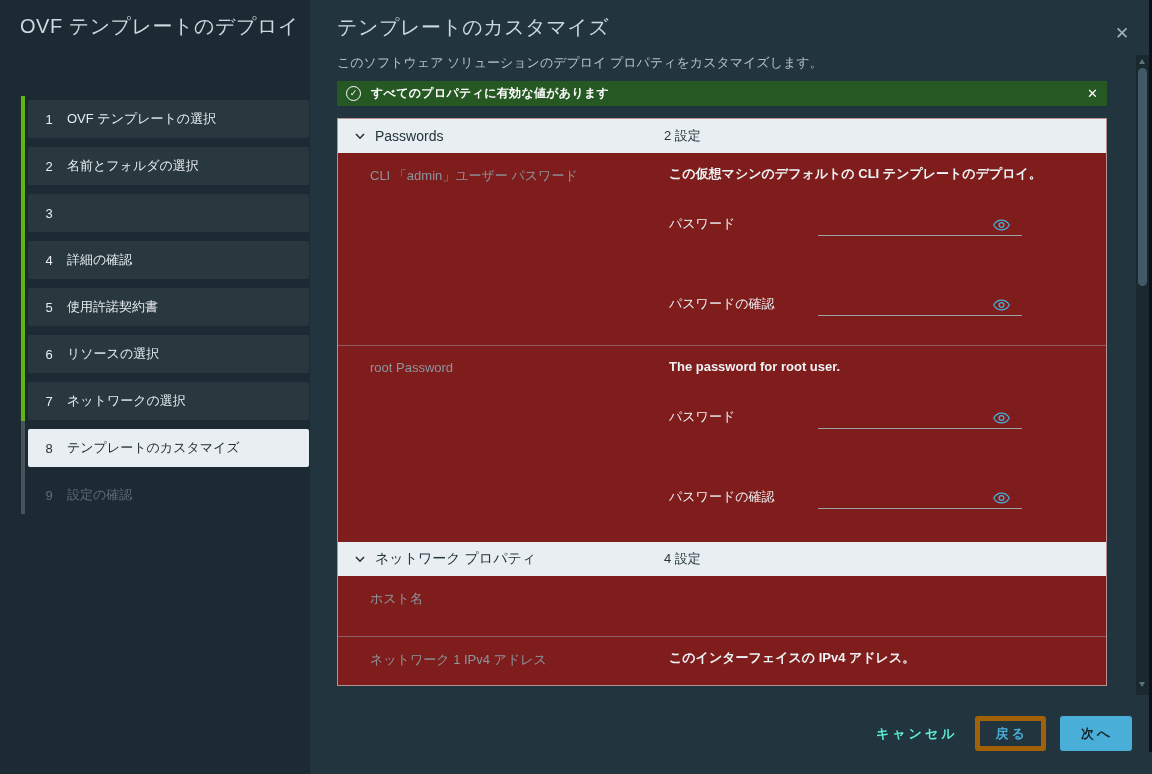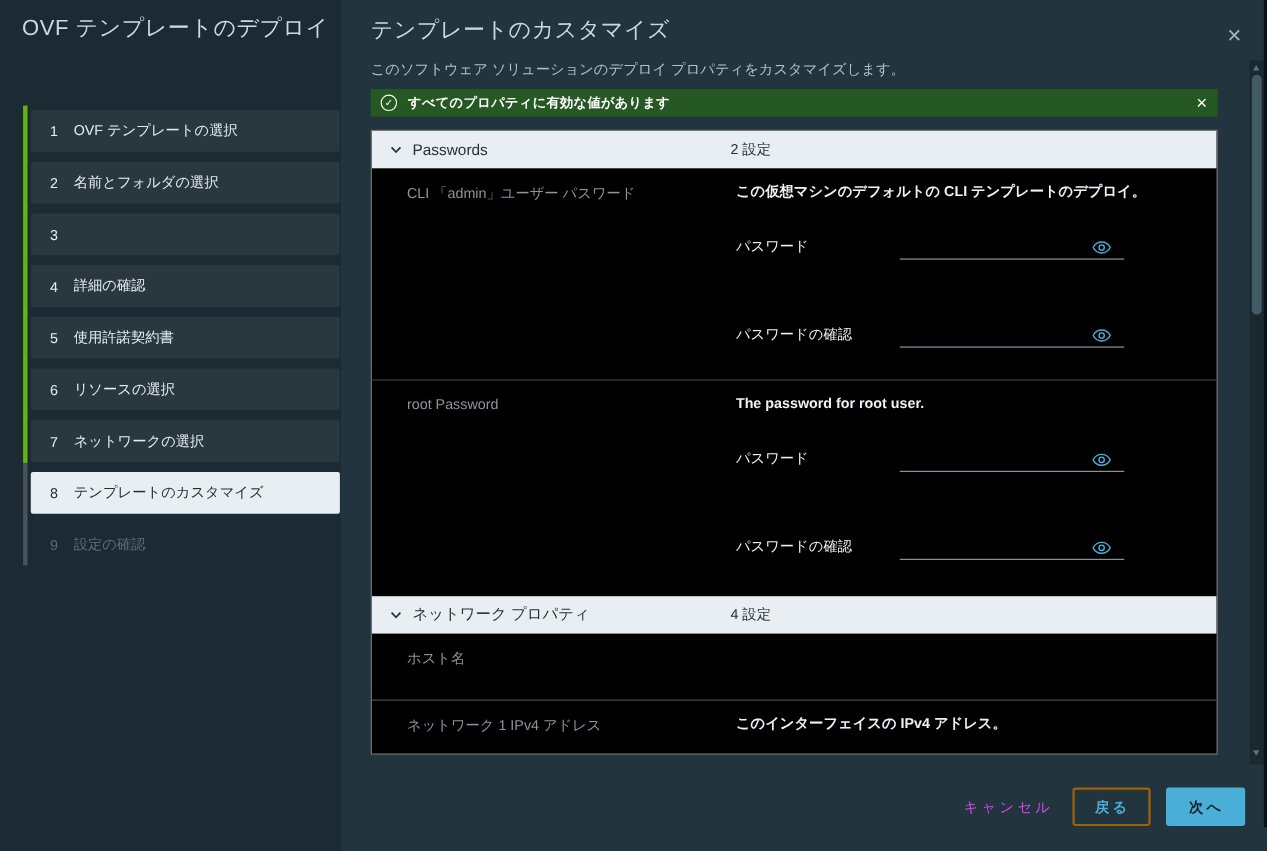--- a/index.html
+++ b/index.html
@@ -26,21 +26,21 @@
   .close-x{position:absolute;left:1113px;top:21px;font-size:17px;color:#9fb1ba;cursor:pointer;padding:2px;}
   
   .banner{position:absolute;left:337px;top:81px;width:770px;height:25px;background:#265823;
     display:flex;align-items:center;color:#fff;}
   .banner-check{margin-left:9px;width:13px;height:13px;border:1px solid #fff;border-radius:50%;
     font-size:9px;line-height:13px;text-align:center;flex:none;}
   .banner-text{margin-left:10px;font-size:12px;font-weight:bold;letter-spacing:.3px;}
   .banner-x{margin-left:auto;margin-right:9px;font-size:13px;cursor:pointer;}
   
   .grid{position:absolute;left:337px;top:118px;width:770px;height:568px;box-sizing:border-box;
-    border:1px solid rgba(230,238,242,.55);overflow:hidden;background:#000000;}
+    border:1px solid rgba(230,238,242,.55);overflow:hidden;background:#7f1d1d;}
   .sec-header{height:34px;background:#e9eef2;color:#22343c;display:flex;align-items:center;
     font-size:14px;position:relative;cursor:pointer;}
   .sec-chevron{margin-left:16px;display:flex;flex:none;}
   .sec-title{margin-left:9px;}
   .sec-count{position:absolute;left:326px;font-size:13px;}
   .prop-row{position:relative;box-sizing:border-box;}
   .row-divider{border-bottom:1px solid rgba(160,174,182,.45);}
   .row-label{position:absolute;left:32px;top:14px;font-size:13px;color:#8b959c;}
   .row-right{margin-left:326px;padding:13px 24px 0 5px;}
   .row-desc{font-size:13px;font-weight:bold;color:#edf2f4;line-height:16px;}
@@ -49,24 +49,24 @@
   .f2{margin-top:58px;}
   .field-label{width:149px;font-size:13px;font-weight:normal;color:#edf2f4;padding-bottom:3px;box-sizing:border-box;}
   .input-underline{position:relative;width:204px;height:22px;border-bottom:1px solid #98a2a8;}
   .input-underline input{position:absolute;left:0;top:0;width:100%;height:100%;box-sizing:border-box;
     background:transparent;border:0;outline:none;color:#edf2f4;font-size:13px;padding:0 32px 2px 2px;}
   .eye{position:absolute;right:12px;bottom:3px;cursor:pointer;display:flex;}
   .host-line{margin-top:8px;width:188px;height:16px;border-bottom:1px solid #a29c92;position:relative;}
   .host-line input{padding-right:2px;}
   
   .footer{position:absolute;top:716px;left:876px;height:35px;display:flex;align-items:center;}
-  .link-btn{font-size:13px;font-weight:normal;letter-spacing:3px;color:#d946ef;cursor:pointer;}
+  .link-btn{font-size:13px;font-weight:bold;letter-spacing:3px;color:#5eead4;cursor:pointer;}
   .btn{box-sizing:border-box;height:35px;border-radius:3px;font-size:13px;font-weight:bold;
     letter-spacing:3px;display:flex;align-items:center;justify-content:center;cursor:pointer;padding-left:3px;}
-  .btn-back{width:71px;margin-left:17px;border:2px solid #a16207;color:#49afd9;background:transparent;}
+  .btn-back{width:71px;margin-left:17px;border:5px solid #a16207;color:#49afd9;background:transparent;}
   .btn-next{width:72px;margin-left:14px;border:0;background:#49afd9;color:#17242b;}
   
   .scrollbar{position:absolute;left:1136px;top:55px;width:13px;height:640px;background:#1a2830;}
   .sb-up{position:absolute;top:4px;left:3px;width:0;height:0;
     border-left:3.5px solid transparent;border-right:3.5px solid transparent;border-bottom:5px solid #5c7280;}
   .sb-down{position:absolute;bottom:8px;left:3px;width:0;height:0;
     border-left:3.5px solid transparent;border-right:3.5px solid transparent;border-top:5px solid #5c7280;}
   .sb-thumb{position:absolute;top:13px;left:2px;width:9px;height:218px;background:#425966;border-radius:5px;cursor:grab;}
   .edge-strip{position:absolute;left:1149px;top:0;width:3px;height:752px;background:#0b1217;}
 </style>

